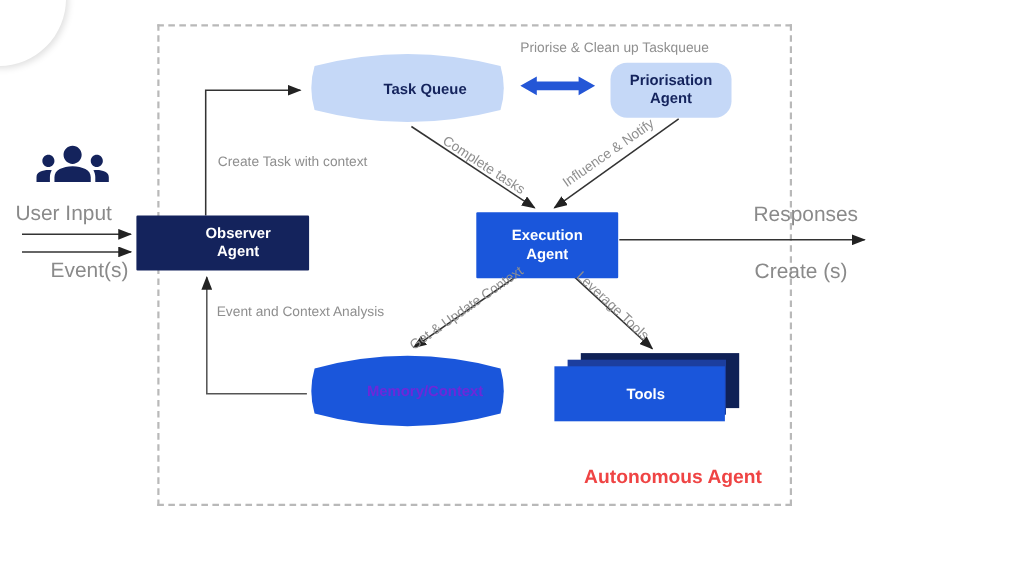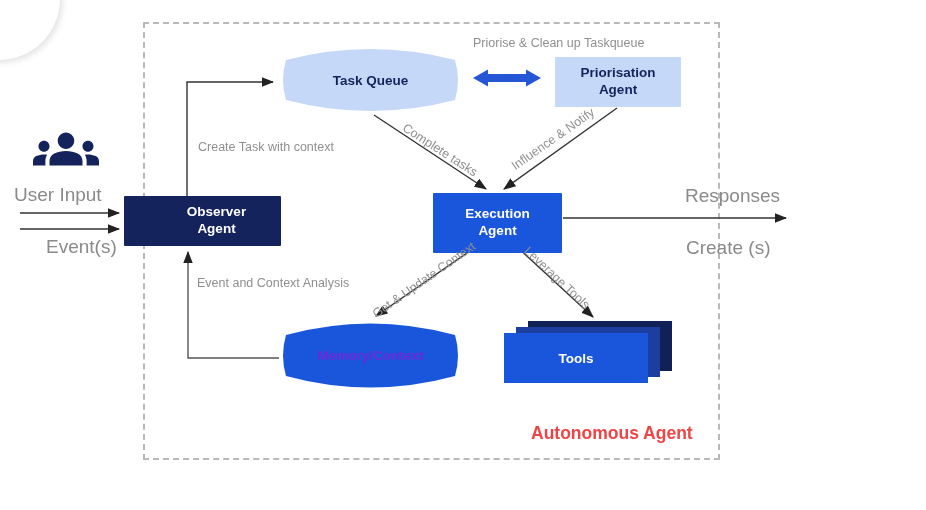--- a/index.html
+++ b/index.html
@@ -12,35 +12,35 @@
   .boundary{position:absolute;left:143px;top:22px;width:577px;height:438px;
     border:2px dashed #b9b9b9;box-sizing:border-box;z-index:0;background:transparent;}
   svg.lines{position:absolute;left:0;top:0;z-index:1;pointer-events:none;}
   .node{position:absolute;display:flex;flex-direction:column;align-items:center;
     justify-content:center;text-align:center;font-weight:bold;font-size:13.5px;
     line-height:1.25;z-index:2;border-radius:1px;}
   .navy-box{background:#14235c;color:#ffffff;padding-left:28px;}
   .lightblue-box{background:#c5d8f7;color:#14235c;}
   .blue-box{background:#1a56db;color:#ffffff;}
   .barrel{position:absolute;z-index:2;}
-  .barrel .lbl{position:absolute;left:0;top:0;width:100%;height:100%;display:flex;
+  .barrel .lbl{position:absolute;left:16px;top:0;width:100%;height:100%;display:flex;
     align-items:center;justify-content:center;font-weight:bold;font-size:13.5px;}
   .barrel.light .lbl{color:#14235c;}
   .barrel.bright .lbl{color:#6d28d9;}
   .edge-label{position:absolute;color:#8f8f8f;font-size:12.5px;white-space:nowrap;z-index:3;}
   .edge-label.rot{transform-origin:center center;}
   .big-label{position:absolute;color:#8a8a8a;font-size:19px;z-index:3;white-space:nowrap;}
   .container-title{position:absolute;color:#ef4444;font-weight:bold;font-size:17.5px;
     z-index:3;white-space:nowrap;}
   .tools-stack{position:absolute;left:504px;top:321px;width:170px;height:64px;z-index:2;}
   .tools-stack .layer{position:absolute;width:144px;height:50px;}
   .tools-back{left:24px;top:0;background:#0f2156;}
   .tools-mid{left:12px;top:6px;background:#1c3e9e;}
   .tools-front{left:0;top:12px;background:#1a56db;color:#fff;display:flex;
-    align-items:center;justify-content:center;font-weight:bold;font-size:13.5px;}
+    align-items:center;justify-content:center;font-weight:bold;font-size:13.5px;padding-left:11px;}
 </style>
 </head>
 <body>
 
 <div class="corner-curve"></div>
 
 <div class="boundary"></div>
 
 <svg class="lines" width="926" height="510" viewBox="0 0 926 510">
   <defs>
@@ -78,21 +78,21 @@
   <svg width="185" height="72" viewBox="0 0 185 72">
     <path d="M 8,16 Q 92.5,-6 177,16 Q 183,36 177,56 Q 92.5,78 8,56 Q 2,36 8,16 Z" fill="#c5d8f7"></path>
   </svg>
   <div class="lbl">Task Queue</div>
 </div>
 
 <svg class="abs" style="left:472px;top:68px;z-index:2;" width="70" height="20" viewBox="0 0 70 20">
   <path d="M1,10 L16,1.5 L16,6 L54,6 L54,1.5 L69,10 L54,18.5 L54,14 L16,14 L16,18.5 Z" fill="#2456d6"></path>
 </svg>
 
-<div class="node lightblue-box" style="left:555px;top:57px;width:126px;height:50px;">
+<div class="node lightblue-box" style="left:555px;top:57px;width:110px;height:50px;border-radius:15px;">
   <span>Priorisation</span>
   <span>Agent</span>
 </div>
 
 <div class="node blue-box" style="left:433px;top:193px;width:129px;height:60px;">
   <span>Execution</span>
   <span>Agent</span>
 </div>
 
 <div class="barrel bright" style="left:278px;top:318px;width:185px;height:75px;">

